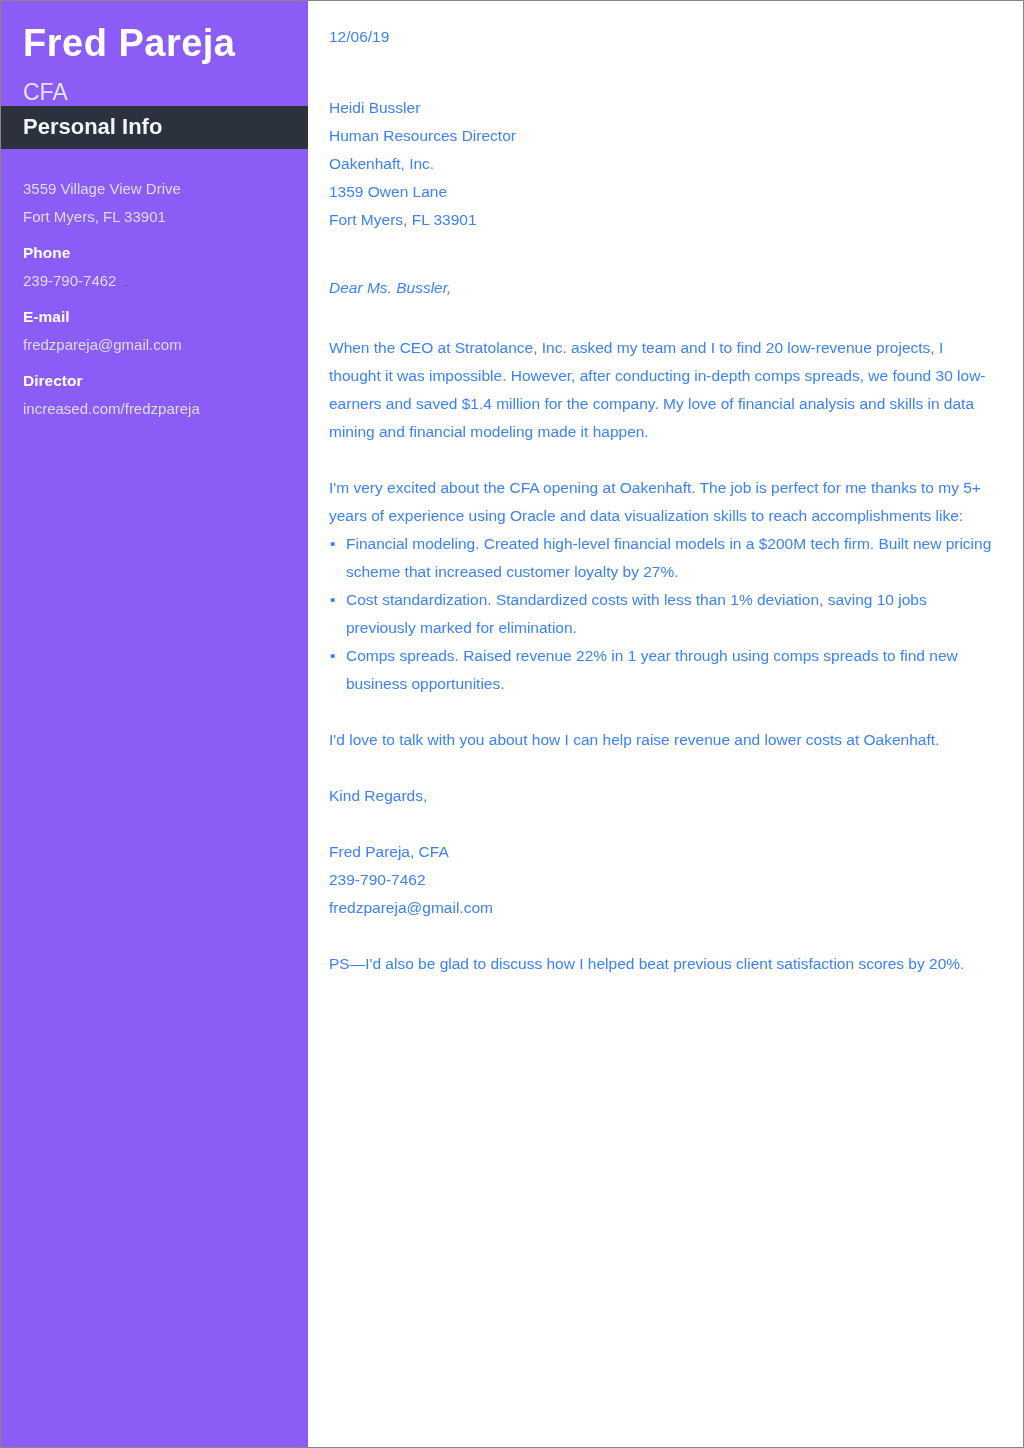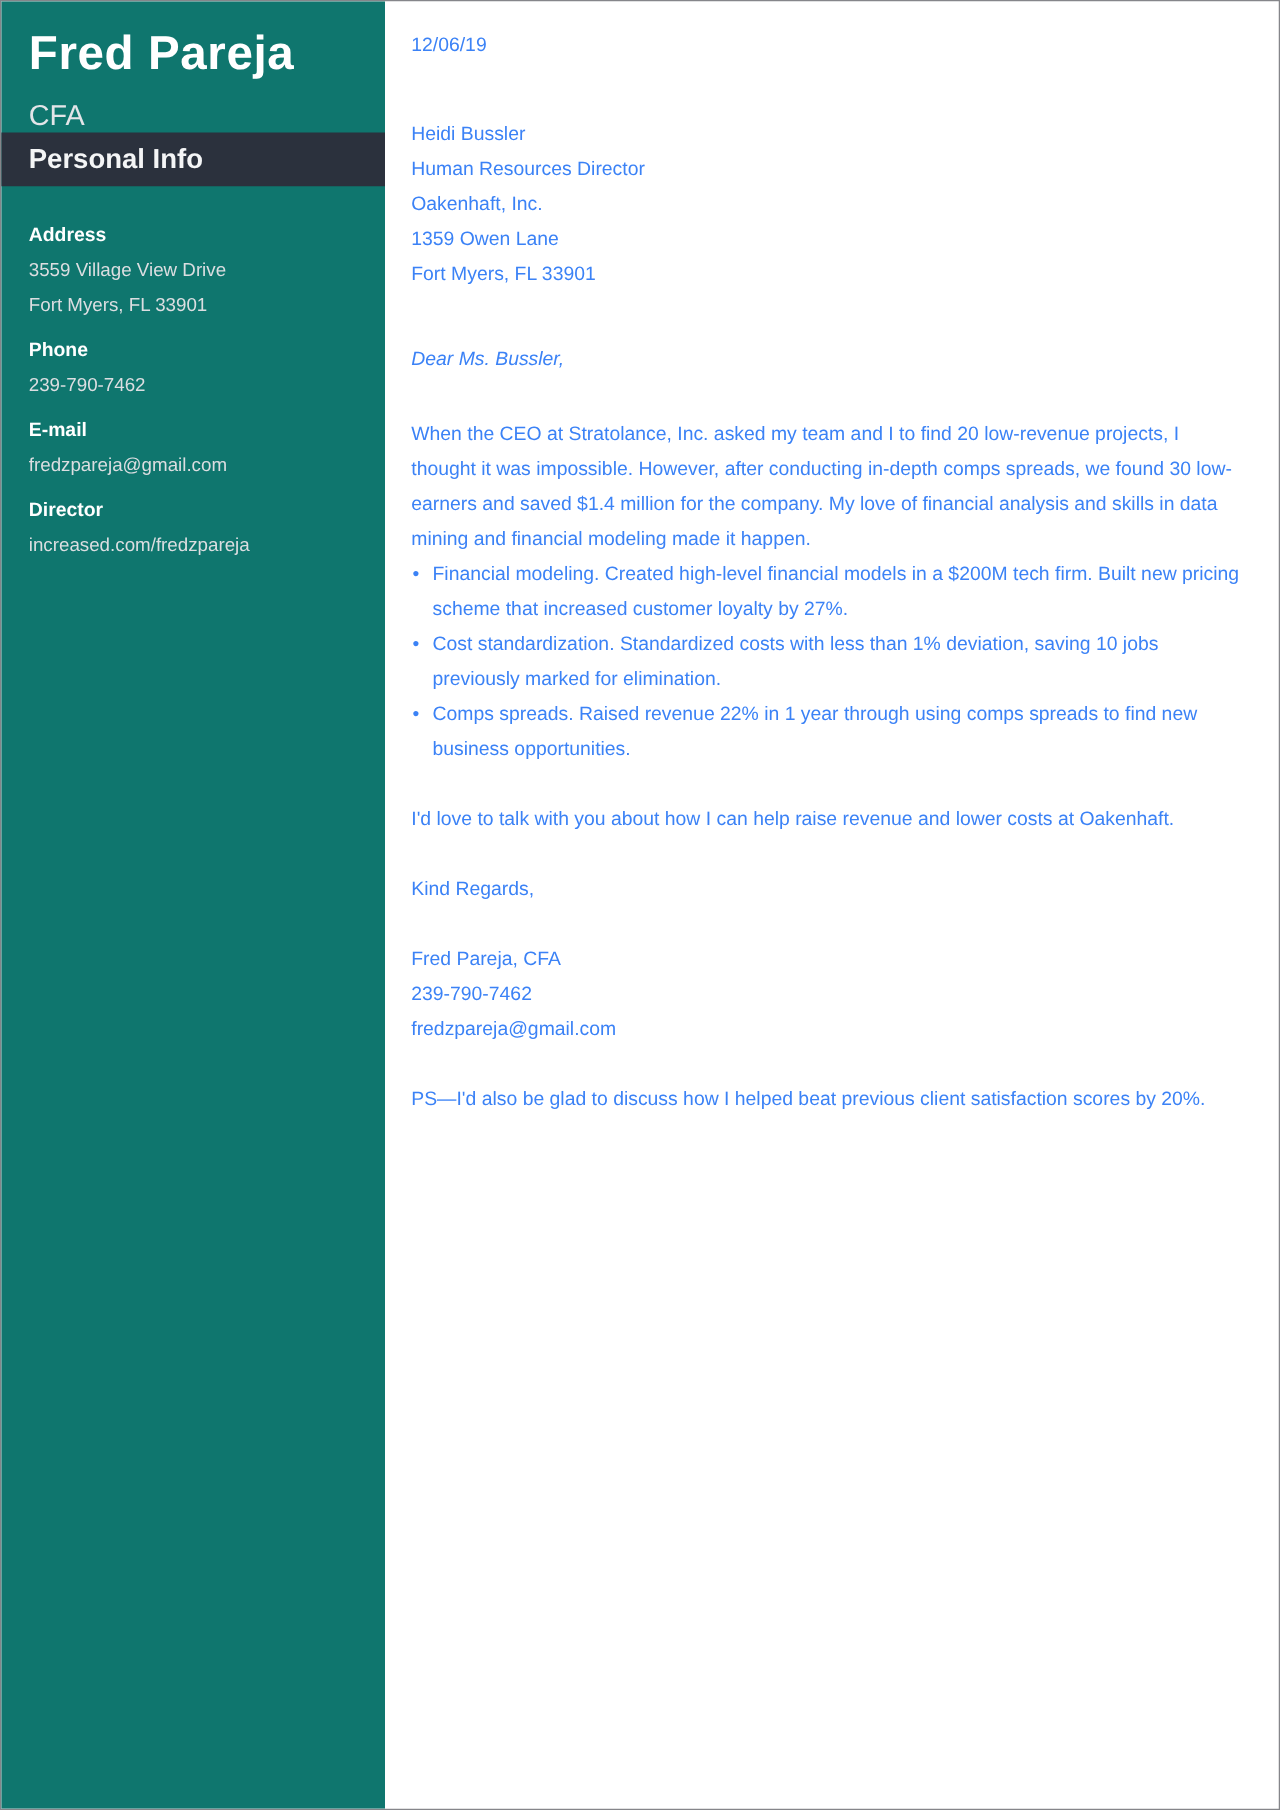--- a/index.html
+++ b/index.html
@@ -11,21 +11,21 @@
     background: #ffffff;
     border: 1px solid #85868a;
     font-family: "Liberation Sans", sans-serif;
     overflow: hidden;
   }
   
   .sidebar {
     position: absolute;
     left: 0; top: 0; bottom: 0;
     width: 307px;
-    background: #0f766e;
+    background: #8b5cf6;
   }
   .sidebar-header { padding: 21px 22px 0 22px; }
   .name {
     font-size: 38px;
     font-weight: bold;
     color: #ffffff;
     letter-spacing: 0.5px;
     line-height: 1.15;
   }
   .job-title {
@@ -83,21 +83,20 @@
   <aside class="sidebar">
     <div class="sidebar-header">
       <div class="name">Fred Pareja</div>
       <div class="job-title">CFA</div>
     </div>
 
     <div class="section-band">Personal Info</div>
 
     <div class="fields">
       <div class="field-group">
-        <div class="field-label">Address</div>
         <div class="field-value">3559 Village View Drive</div>
         <div class="field-value">Fort Myers, FL 33901</div>
       </div>
       <div class="field-group">
         <div class="field-label">Phone</div>
         <div class="field-value">239-790-7462</div>
       </div>
       <div class="field-group">
         <div class="field-label">E-mail</div>
         <div class="field-value">fredzpareja@gmail.com</div>
@@ -117,20 +116,21 @@
       <div>Human Resources Director</div>
       <div>Oakenhaft, Inc.</div>
       <div>1359 Owen Lane</div>
       <div>Fort Myers, FL 33901</div>
     </div>
 
     <div class="salutation">Dear Ms. Bussler,</div>
 
     <p class="para-first">When the CEO at Stratolance, Inc. asked my team and I to find 20 low-revenue projects, I thought it was impossible. However, after conducting in-depth comps spreads, we found 30 low-earners and saved $1.4 million for the company. My love of financial analysis and skills in data mining and financial modeling made it happen.</p>
 
+    <p class="para">I'm very excited about the CFA opening at Oakenhaft. The job is perfect for me thanks to my 5+ years of experience using Oracle and data visualization skills to reach accomplishments like:</p>
 
     <ul class="bullets">
       <li>
         <span class="bullet-dot">•</span>
         <span>Financial modeling. Created high-level financial models in a $200M tech firm. Built new pricing scheme that increased customer loyalty by 27%.</span>
       </li>
       <li>
         <span class="bullet-dot">•</span>
         <span>Cost standardization. Standardized costs with less than 1% deviation, saving 10 jobs previously marked for elimination.</span>
       </li>

